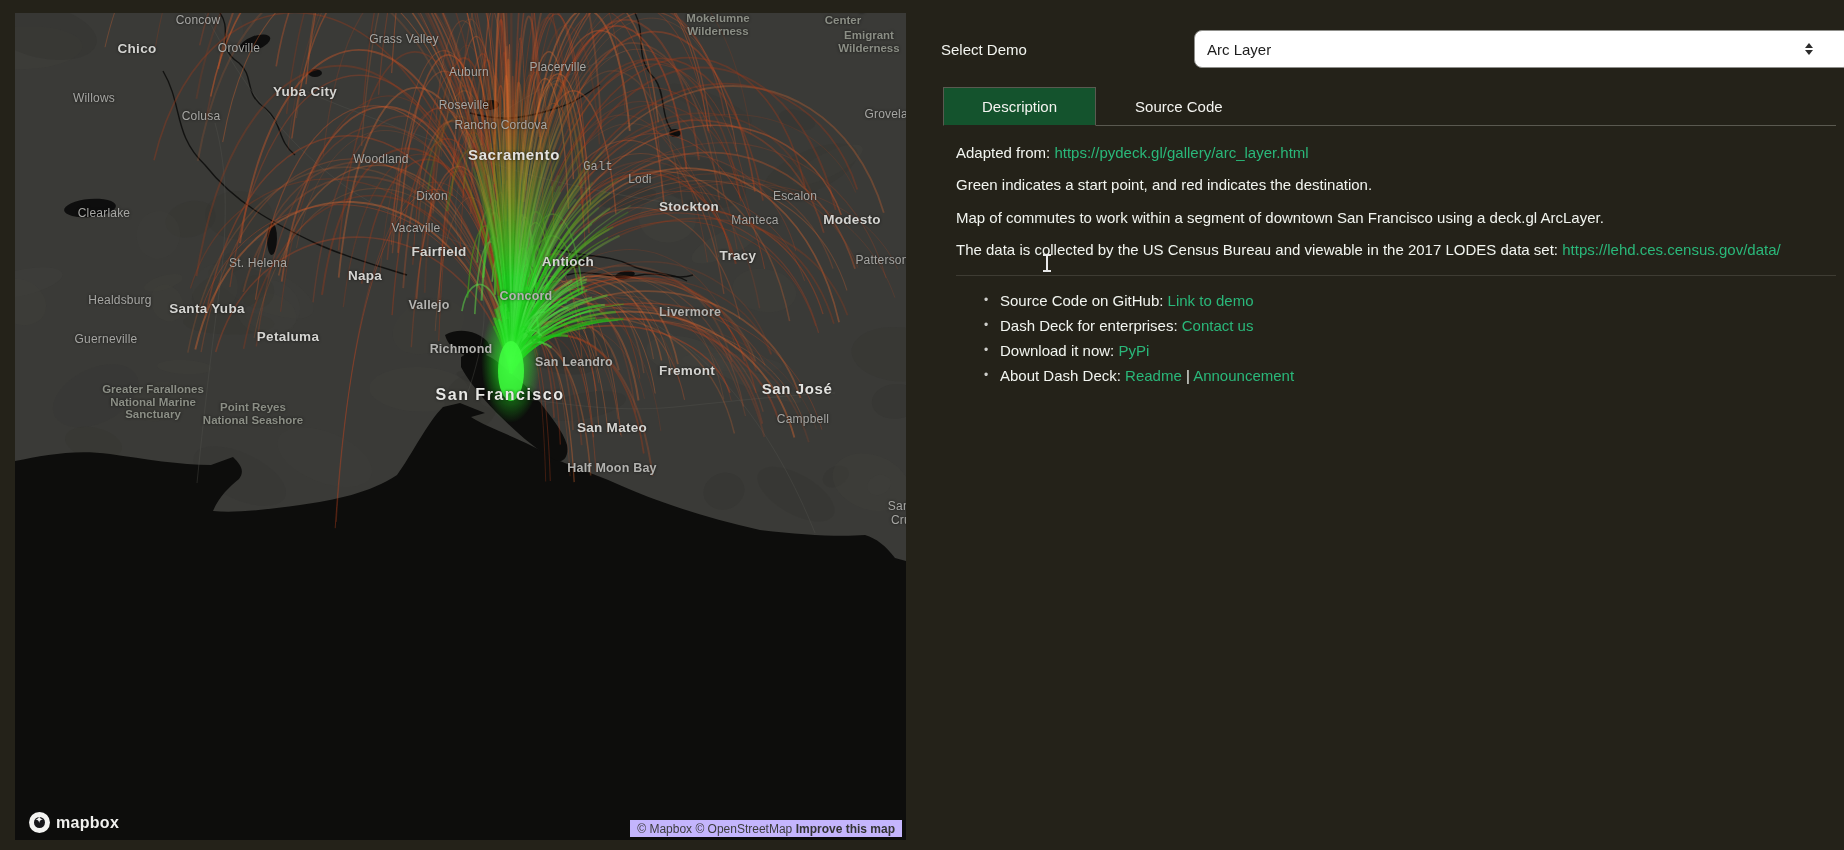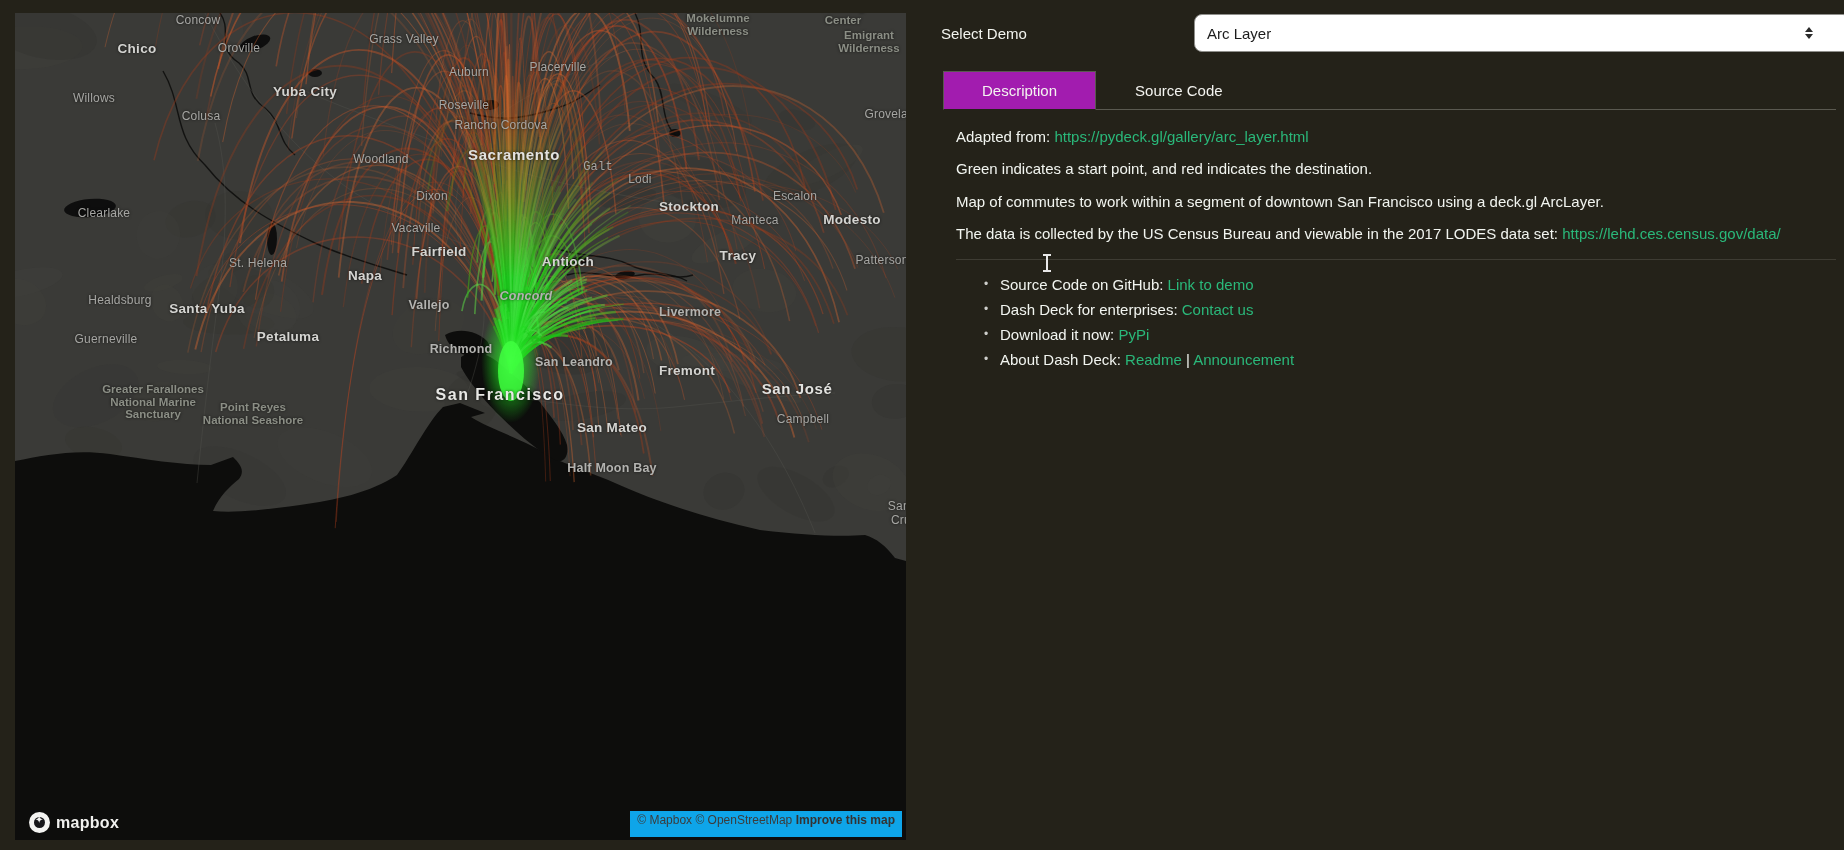--- a/index.html
+++ b/index.html
@@ -17,42 +17,42 @@
   .city-lg{font-size:15px;color:#e2e2df;font-weight:700;letter-spacing:.6px;}
   .sf{font-size:16px;color:#e8e8e5;font-weight:700;letter-spacing:1.5px;}
   .area{font-size:11.5px;color:#8b8e85;font-weight:700;line-height:1.1;}
 
   .mapbox-logo{position:absolute;left:14px;bottom:7px;display:flex;align-items:center;gap:6px;}
   .mapbox-logo .ring{width:21px;height:21px;border-radius:50%;background:#f4f4f2;position:relative;}
   .mapbox-logo .ring::after{content:"";position:absolute;left:5px;top:5px;width:11px;height:11px;
     border-radius:50%;background:#17171a;}
   .mapbox-logo .ring::before{content:"✦";position:absolute;z-index:2;left:6px;top:2px;font-size:10px;color:#f4f4f2;}
   .mapbox-logo .word{color:#f1f1ef;font-size:16px;font-weight:700;letter-spacing:.3px;}
-  .attrib{position:absolute;right:4px;bottom:3px;background:#0ea5e9;color:#3c3c3c;font-size:12px;
-    padding:2px 7px 10px 7px;}
+  .attrib{position:absolute;right:4px;bottom:3px;background:#c4b5fd;color:#3c3c3c;font-size:12px;
+    padding:2px 7px 1px 7px;}
   .attrib b{font-weight:700;color:#333;}
 
   
-  .panel{position:absolute;left:906px;top:0;width:938px;height:692px;color:#f3f5f0;}
+  .panel{position:absolute;left:906px;top:16px;width:938px;height:692px;color:#f3f5f0;}
   .select-row{display:flex;align-items:center;margin:14px 17px 0 35px;}
   .select-label{width:229px;font-size:15px;color:#f3f5f0;}
   .select-wrap{position:relative;flex:1;}
   .select-wrap select{width:100%;height:38px;appearance:none;-webkit-appearance:none;background:#ffffff;
     border:1px solid #8f8f8b;border-radius:8px;font-size:15px;color:#1c1c1c;padding:0 36px 0 12px;
     font-family:"Liberation Sans","DejaVu Sans",sans-serif;margin-left:24px;}
   .sel-arrows{position:absolute;right:14px;top:50%;transform:translateY(-50%);pointer-events:none;
     display:flex;flex-direction:column;gap:2px;}
   .sel-arrows i{display:block;width:0;height:0;border-left:4px solid transparent;border-right:4px solid transparent;}
   .sel-arrows .up{border-bottom:5px solid #2b2b2b;}
   .sel-arrows .dn{border-top:5px solid #2b2b2b;}
 
   .tabs{display:flex;margin:18px 8px 0 37px;border-bottom:1px solid #5a5950;}
   .tab{padding:10px 38px;font-size:15px;color:#f4f4f0;cursor:pointer;position:relative;top:1px;
     border:1px solid transparent;}
-  .tab.active{border:1px solid #5a5950;border-bottom:1px solid #242219;background:#a21caf;}
+  .tab.active{border:1px solid #5a5950;border-bottom:1px solid #242219;background:#14532d;}
 
   .content{margin:16px 8px 0 50px;font-size:15px;line-height:1.42;color:#f2f5f0;}
   .content p{margin:10px 0 11px 0;}
   .content a{color:#2ab87a;text-decoration:none;cursor:pointer;}
   .content hr{border:none;border-top:1px solid #3e3c33;margin:15px 0 12px 0;}
   .content ul{list-style:none;margin:14px 0 0 26px;padding:0;}
   .content li{position:relative;padding-left:18px;margin-bottom:4px;line-height:21px;}
   .content li::before{content:"•";position:absolute;left:2px;top:0;color:#cfcfcc;font-size:12px;}
 
   
@@ -720,21 +720,21 @@
         <div class="maplabel city" style="left: 723px; top: 242px;">Tracy</div>
         <div class="maplabel city" style="left: 192px; top: 295px;">Santa Yuba</div>
         <div class="maplabel city" style="left: 273px; top: 323px;">Petaluma</div>
         <div class="maplabel city" style="left: 350px; top: 262px;">Napa</div>
         <div class="maplabel city" style="left: 424px; top: 238px;">Fairfield</div>
         <div class="maplabel city" style="left: 553px; top: 248px;">Antioch</div>
         <div class="maplabel city" style="left: 672px; top: 357px;">Fremont</div>
         <div class="maplabel city" style="left: 597px; top: 414px;">San Mateo</div>
         <div class="maplabel city-sm" style="left: 414px; top: 292px;">Vallejo</div>
         <div class="maplabel city-sm" style="left: 446px; top: 336px;">Richmond</div>
-        <div class="maplabel city-sm" style="left: 511px; top: 283px; font-style: italic;">Concord</div>
+        <div class="maplabel city-sm" style="left: 511px; top: 283px;">Concord</div>
         <div class="maplabel city-sm" style="left: 559px; top: 349px;">San Leandro</div>
         <div class="maplabel city-sm" style="left: 675px; top: 299px;">Livermore</div>
         <div class="maplabel city-sm" style="left: 597px; top: 455px;">Half Moon Bay</div>
         <div class="maplabel town" style="left: 183px; top: 7px;">Concow</div>
         <div class="maplabel town" style="left: 224px; top: 35px;">Oroville</div>
         <div class="maplabel town" style="left: 389px; top: 26px;">Grass Valley</div>
         <div class="maplabel town" style="left: 79px; top: 85px;">Willows</div>
         <div class="maplabel town" style="left: 186px; top: 103px;">Colusa</div>
         <div class="maplabel town" style="left: 454px; top: 59px;">Auburn</div>
         <div class="maplabel town" style="left: 449px; top: 92px;">Roseville</div>

